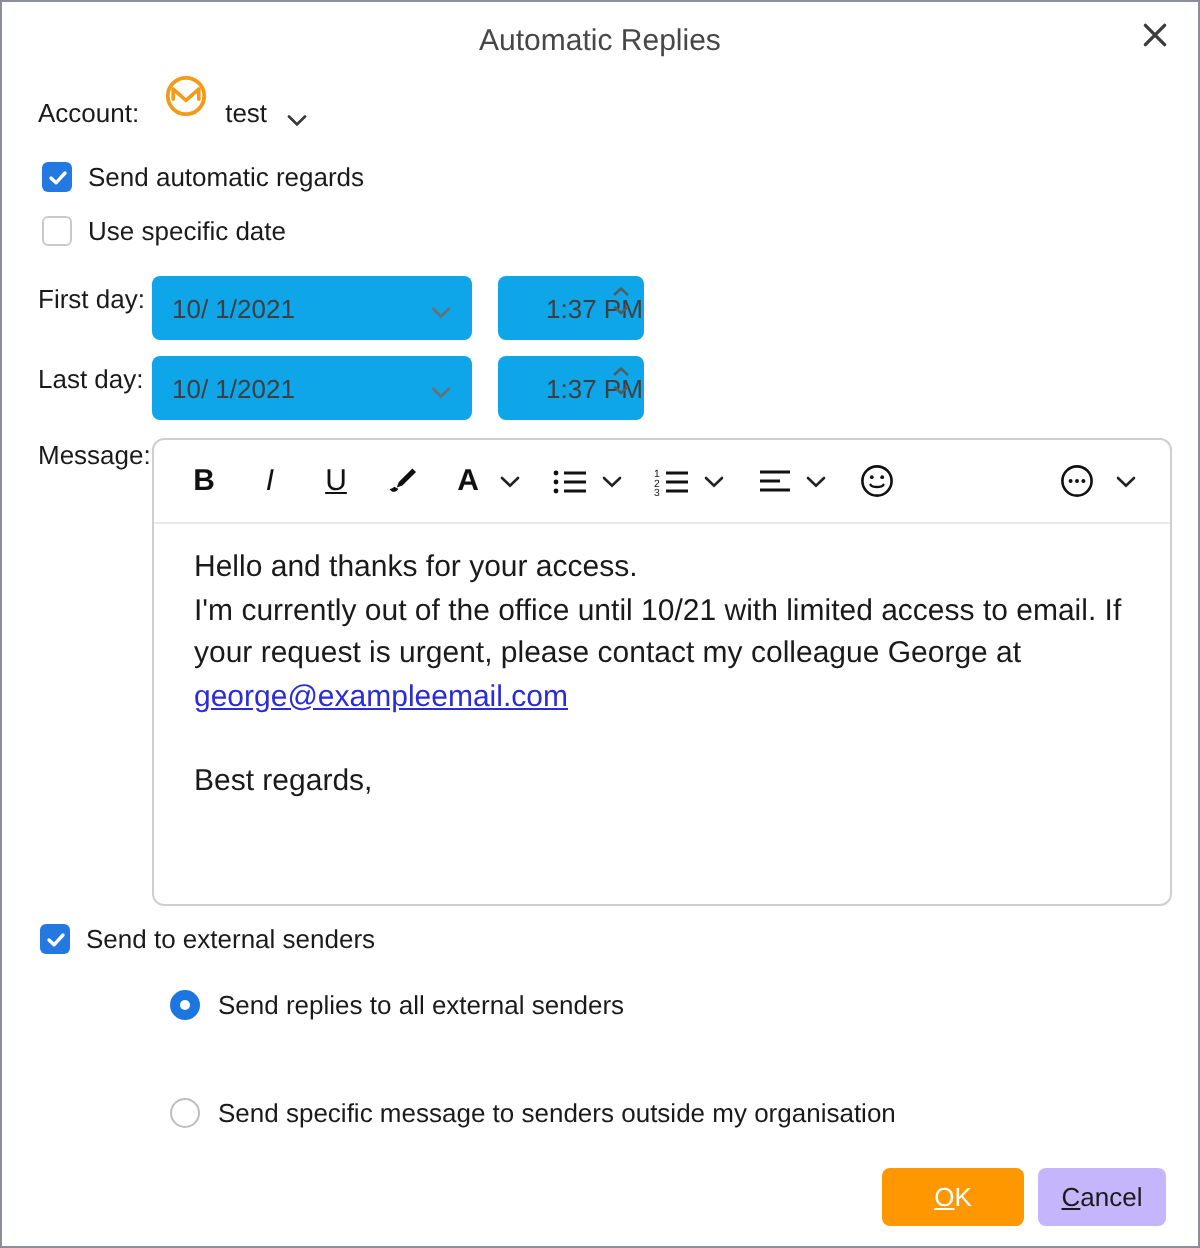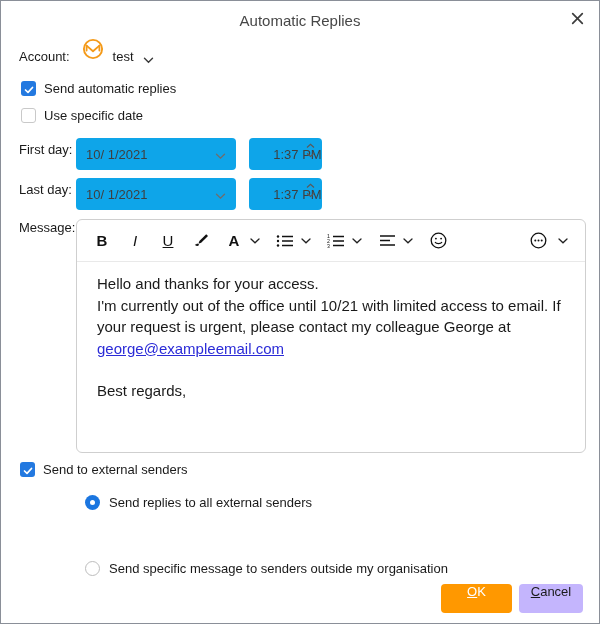--- a/index.html
+++ b/index.html
@@ -34,21 +34,21 @@
   .radio.selected { background:#1b76e0; }
   .radio.selected .dot { width:5px; height:5px; border-radius:50%; background:#fff; }
   .radio.unselected { background:#fff; border:1px solid #bdbdbd; }
 
   
   .field { position:absolute; background:#0ea5e9; border-radius:4px; height:32px;
            box-sizing:border-box; display:flex; align-items:center;
            font-size:13px; color:#3f3f3f; }
   .date-field { left:75px; width:160px; padding-left:10px; }
   .date-field .chev { position:absolute; right:10px; top:10px; }
-  .time-field { left:248px; width:73px; padding-left:24px;justify-content:center; }
+  .time-field { left:248px; width:73px; padding-left:24px; }
   .spinner { position:absolute; right:7px; top:5px; display:flex; flex-direction:column; gap:3px; }
 
   
   .editor { position:absolute; left:75px; top:218px; width:510px; height:234px;
             box-sizing:border-box; border:1px solid #cfcfcf; border-radius:6px; background:#fff; }
   .toolbar { height:41px; display:flex; align-items:center; padding:0 16px;
              border-bottom:1px solid #e9e9e9; }
   .tb { display:flex; align-items:center; justify-content:center; height:24px; min-width:18px;
         font-size:15px; color:#111; cursor:pointer; }
   .tb + .tb { margin-left:15px; }
@@ -64,21 +64,21 @@
   .content a { color:#2b2bd7; text-decoration:underline; cursor:pointer; }
   .content .closing { margin-top:21px; }
 
   
   .ext-cb { top:461px; left:19px; }
   .radio-row { left:84px; }
   .radio-label { margin-left:9px; font-size:13px; cursor:pointer; }
 
   
   .btn { position:absolute; top:583px; height:29px; box-sizing:border-box;
-         display:flex; justify-content:center;
+         display:flex; align-items:center; justify-content:center;
          font-size:13px; border-radius:4px; cursor:pointer; }
   .btn-ok { left:440px; width:71px; background:#ff9800; color:#fff; }
   .btn-cancel { left:518px; width:64px; background:#c4b5fd; color:#1a1a1a; }
   .ak { text-decoration:underline; }
 </style>
 </head>
 <body>
 
 <div class="dialog">
 
@@ -111,21 +111,21 @@
   </div>
 
   <div class="row" style="top:80px; left:20px;">
     <span class="cb checked">
       <span>
         <svg width="10" height="8" viewBox="0 0 10 8">
             <path d="M1.5 4 L4 6.4 L8.5 1.5" stroke="#fff" stroke-width="1.7" fill="none" stroke-linecap="round" stroke-linejoin="round"></path>
           </svg>
       </span>
     </span>
-    <span class="cb-label">Send automatic replies</span>
+    <span class="cb-label">Send automatic regards</span>
   </div>
 
   <div class="row" style="top:107px; left:20px;">
     <span class="cb unchecked"></span>
     <span class="cb-label">Use specific date</span>
   </div>
 
   <div class="row" style="top:141px; left:18px;">
     <span class="lbl">First day:</span>
   </div>
@@ -271,21 +271,21 @@
     </span>
     <span class="cb-label">Send to external senders</span>
   </div>
 
   <div class="row radio-row" style="top:494px;">
     <span class="radio selected">
         <span class="dot"></span>
       </span>
     <span class="radio-label">Send replies to all external senders</span>
   </div>
-  <div class="row radio-row" style="top:548px;margin-top:12px;">
+  <div class="row radio-row" style="top:548px;">
     <span class="radio unselected"></span>
     <span class="radio-label">Send specific message to senders outside my organisation</span>
   </div>
 
   <div class="btn btn-ok">
     <span><span class="ak">O</span><span>K</span></span>
   </div>
   <div class="btn btn-cancel">
     <span><span class="ak">C</span><span>ancel</span></span>
   </div>

